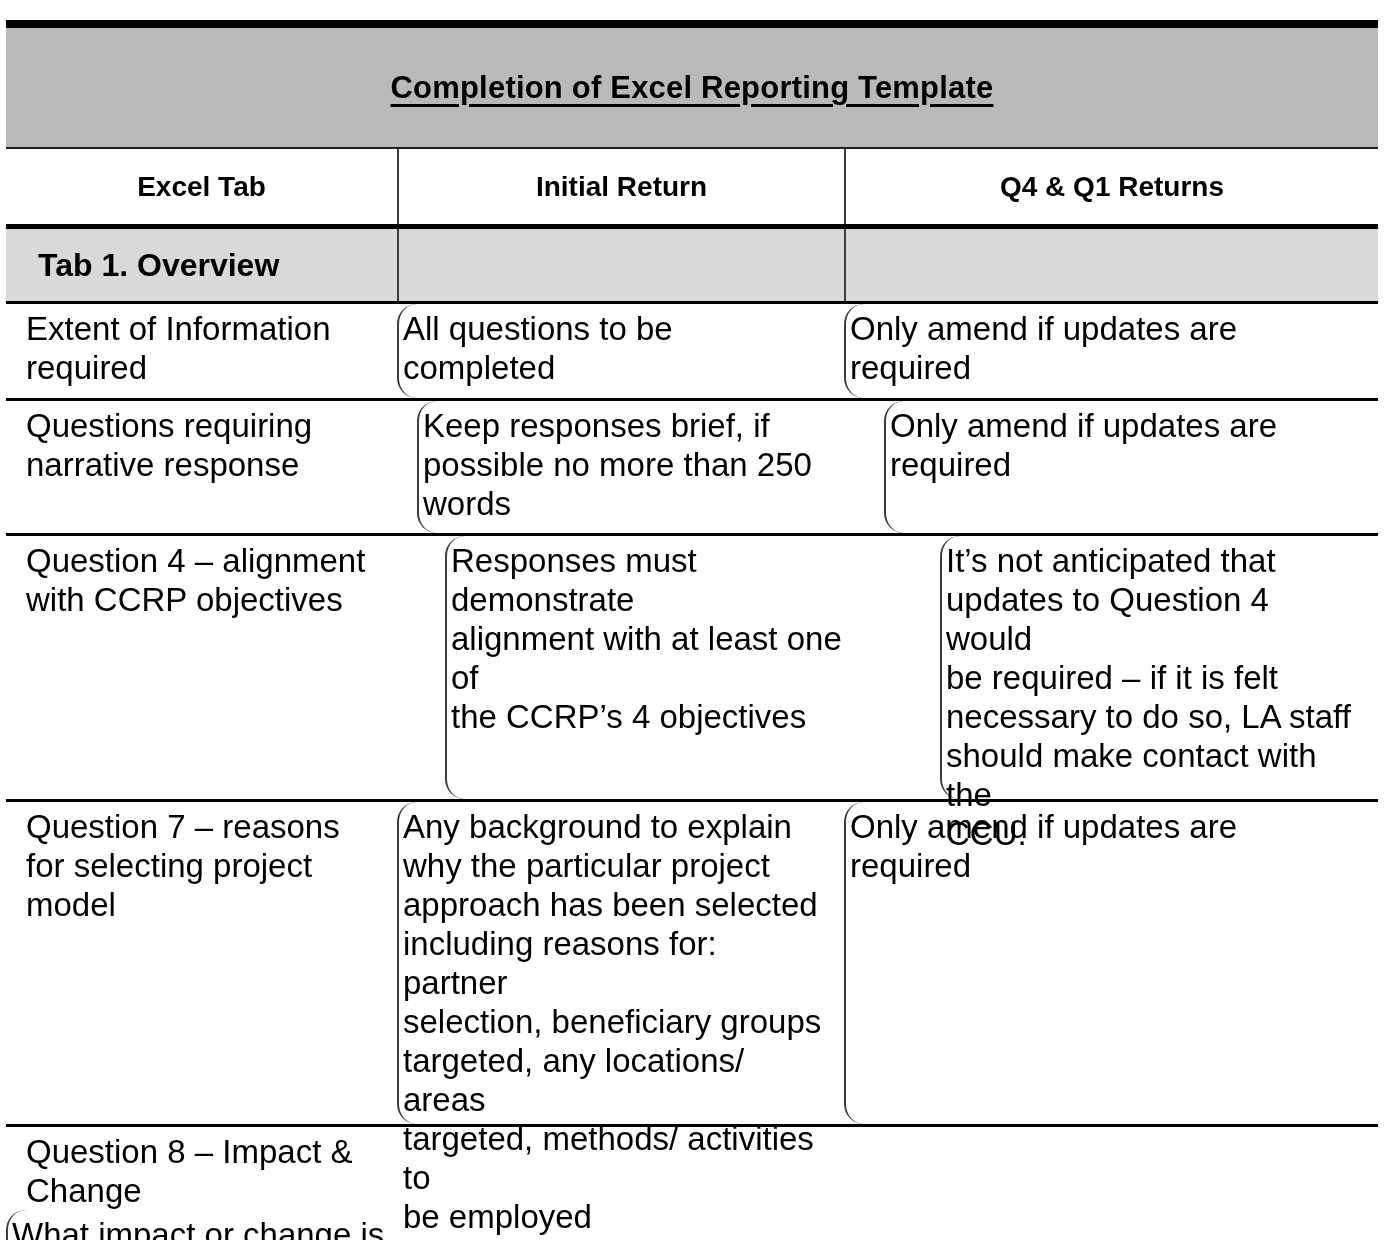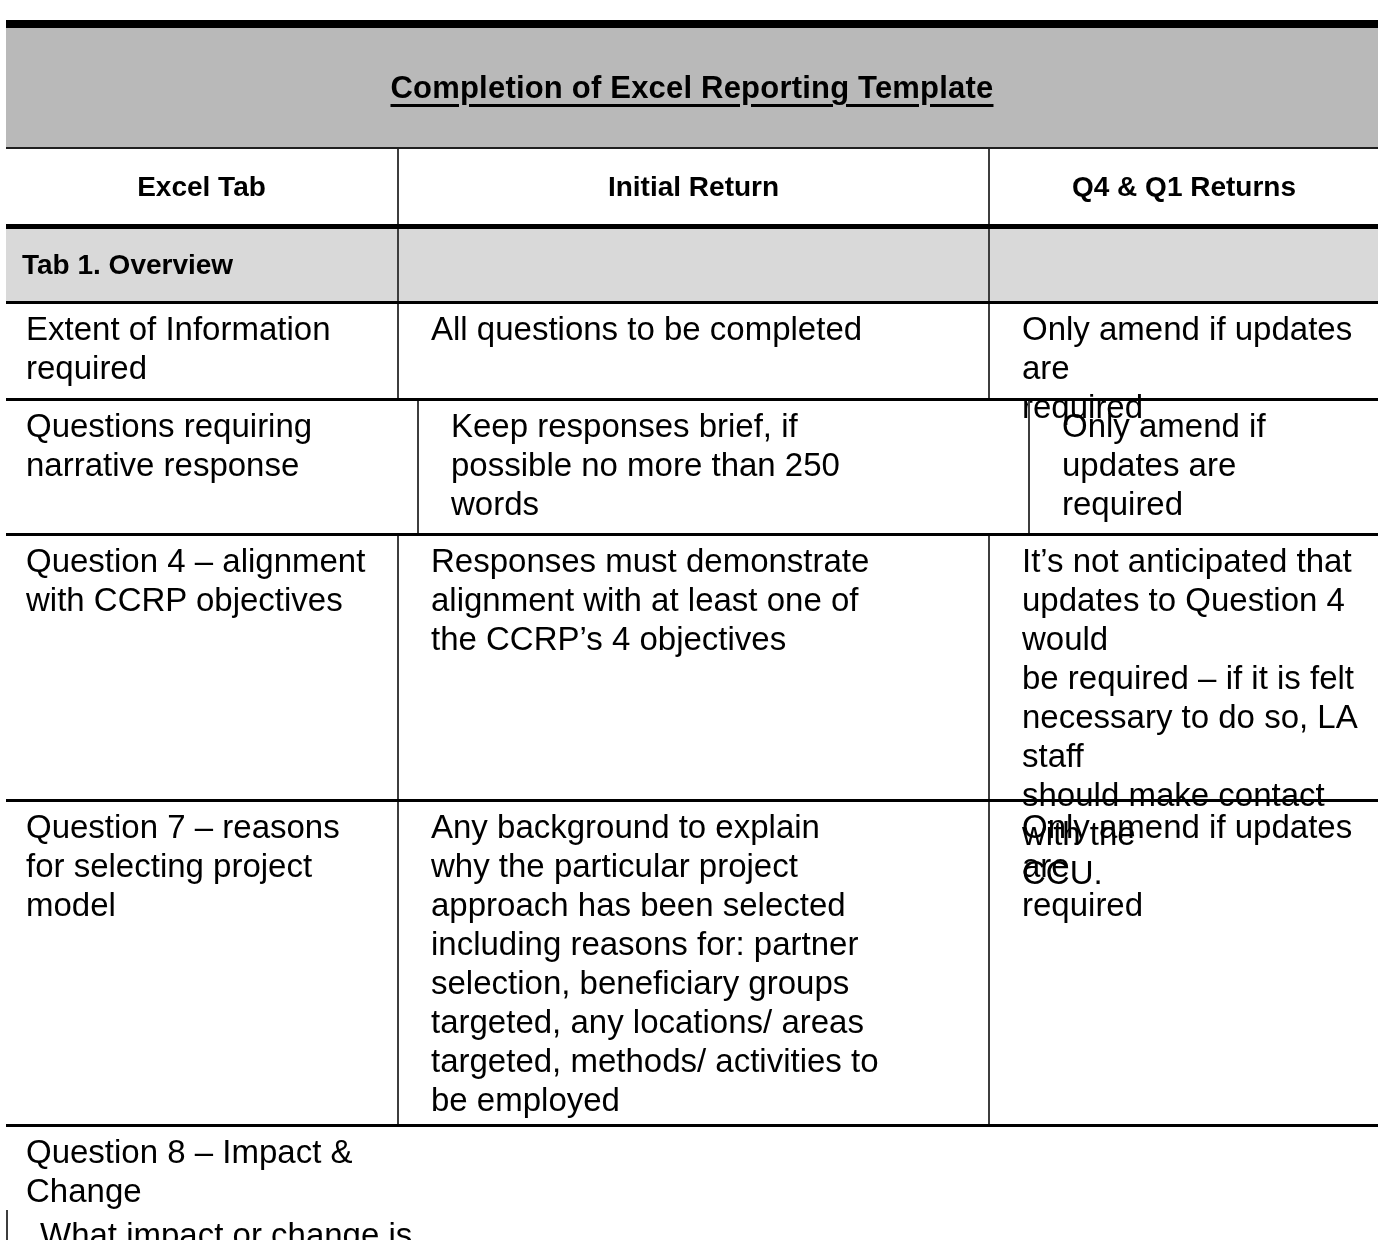--- a/index.html
+++ b/index.html
@@ -37,21 +37,21 @@
     text-decoration-thickness: 3px;
     text-underline-offset: 6px;
     letter-spacing: 0.2px;
   }
   
   .row {
     display: flex;
     align-items: stretch;
   }
   .c1 { width: 391px; box-sizing: border-box; }
-  .c2 { width: 591px; box-sizing: border-box; border-left: 2px solid #3d3d3d; }
+  .c2 { width: 447px; box-sizing: border-box; border-left: 2px solid #3d3d3d; }
   .c3 { flex: 1; box-sizing: border-box; border-left: 2px solid #3d3d3d; }
   
   .head-row {
     height: 75px;
     border-bottom: 5px solid #000000;
   }
   .head-row > div {
     display: flex;
     align-items: center;
     justify-content: center;
@@ -60,38 +60,38 @@
   }
   
   .section-row {
     height: 72px;
     background: #d9d9d9;
     border-bottom: 3px solid #000000;
   }
   .section-row .c1 {
     display: flex;
     align-items: center;
-    padding-left: 16px;
-    font-size: 28px;
+    padding-left: 32px;
+    font-size: 32px;
     font-weight: bold;
   }
   
   .data-row {
     border-bottom: 3px solid #000000;
   }
   .data-row > div {
     padding: 5px 14px 0 20px;
     font-size: 33px;
     line-height: 39px;
     white-space: pre-line;
   }
-  .data-row .c2, .data-row .c3 { padding-left: 32px; }
+  .data-row .c2, .data-row .c3 { padding-left: 4px; border-radius: 20px; }
   .r1 { height: 94px; }
   .r2 { height: 132px; gap: 20px; }
-  .r3 { height: 263px; }
+  .r3 { height: 263px; gap: 48px; }
   .r4 { height: 322px; }
   .r5 { height: 125px; border-bottom: none; flex-direction: column; }
 </style>
 </head>
 <body>
 
 <div class="page">
   <div class="doc-table">
 
     <div class="banner">

